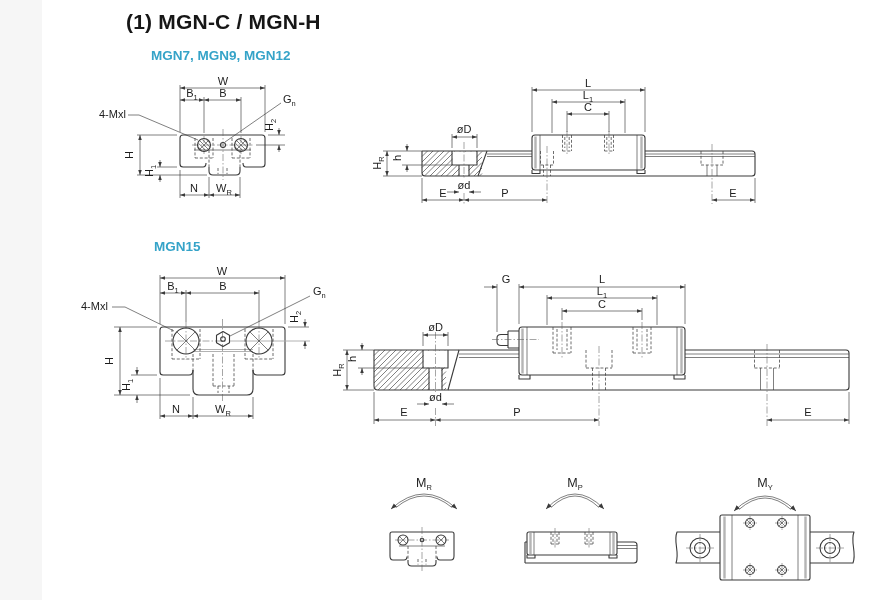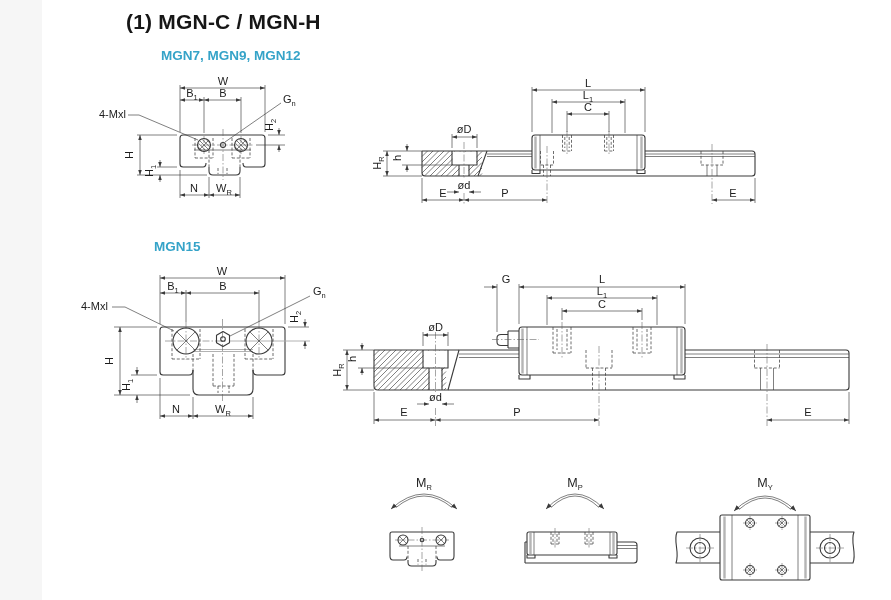--- a/index.html
+++ b/index.html
@@ -2,21 +2,21 @@
 <html><head>
 <meta charset="utf-8">
 <style>
   html,body{margin:0;padding:0;background:#f6f6f6;}
   #page{position:relative;width:891px;height:600px;background:#ffffff;overflow:hidden;
         font-family:"Liberation Sans",sans-serif;margin-left:42px;}
   #page *{box-sizing:border-box;}
   .abs{position:absolute;}
   svg{position:absolute;overflow:visible;}
   .title{left:84px;top:10px;font-size:21px;font-weight:bold;color:#161616;letter-spacing:.2px;}
-  .sub1{left:119px;top:48px;font-size:13.5px;font-weight:bold;color:#35a3c8;}
+  .sub1{left:109px;top:48px;font-size:13.5px;font-weight:bold;color:#35a3c8;}
   .sub2{left:112px;top:239px;font-size:13.5px;font-weight:bold;color:#35a3c8;text-align:right;}
   .ln{stroke:#3a3a3a;stroke-width:1.1;fill:none;stroke-linejoin:round;}
   .tn{stroke:#3a3a3a;stroke-width:0.65;fill:none;}
   .dash{stroke:#3f3f3f;stroke-width:0.75;fill:none;stroke-dasharray:3 1.8;}
   .cl{stroke:#5c5c5c;stroke-width:0.55;fill:none;stroke-dasharray:7 2 1.5 2;}
   .dim{stroke:#3a3a3a;stroke-width:0.65;fill:none;}
   .gray{stroke:#b5b5b5;stroke-width:2.4;fill:none;}
   .gln{stroke:#a9a9a9;stroke-width:0.9;fill:none;}
   .wh{fill:#ffffff;stroke:none;}
   text.dt{font-family:"Liberation Sans",sans-serif;font-size:11px;fill:#1d1d1d;}

